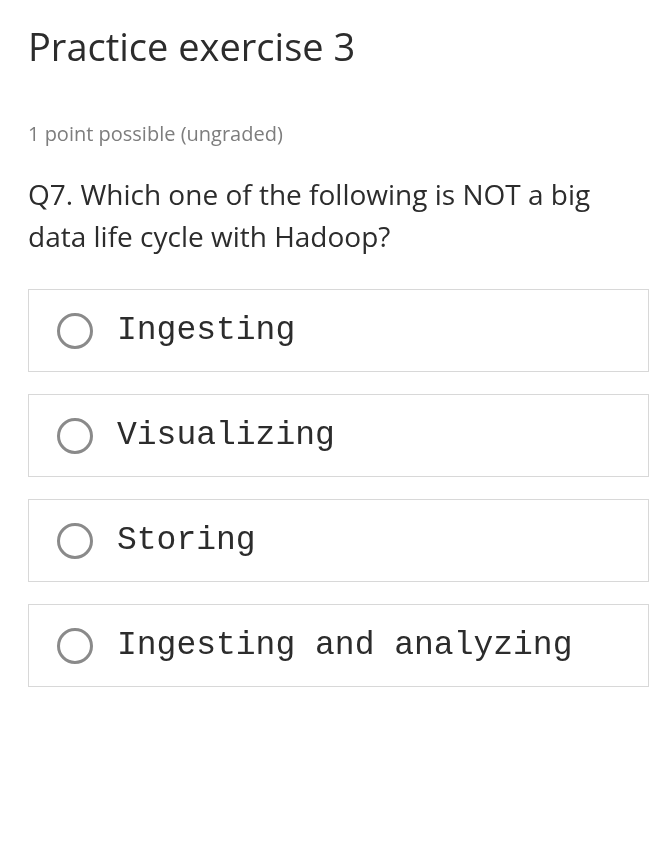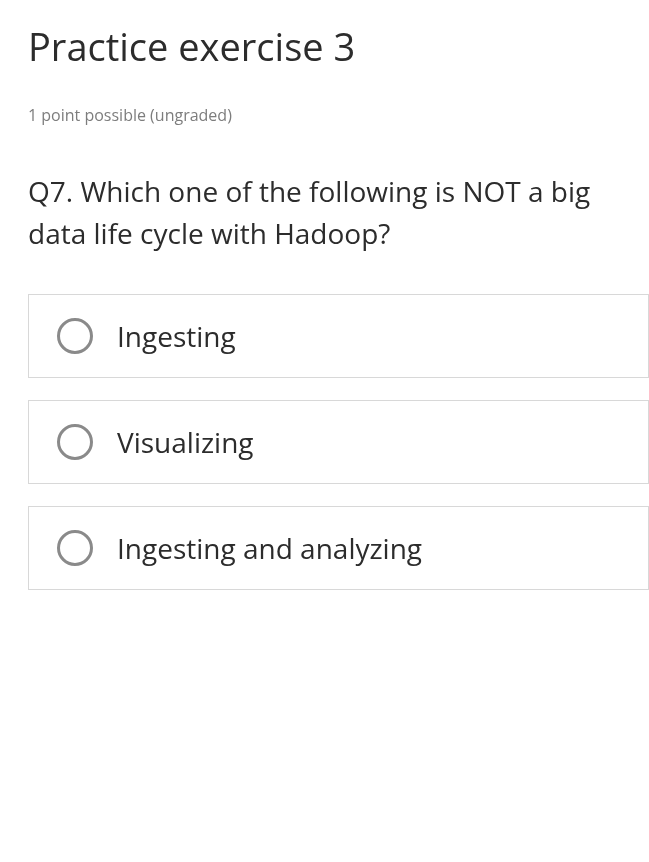--- a/index.html
+++ b/index.html
@@ -11,34 +11,34 @@
       font-family: 'Open Sans', -apple-system, BlinkMacSystemFont, 'Segoe UI', Roboto, sans-serif;
       background: #ffffff;
       padding: 20px 0 20px 28px;
       width: 649px;
       color: #2c2c2c;
     }
     .exercise-title {
       font-size: 38px;
       font-weight: 400;
       color: #2c2c2c;
-      margin-bottom: 32px;
+      margin-bottom: 48px;
     }
     .points-info {
-      font-size: 16px;
+      font-size: 20px;
       font-weight: 400;
       color: #7d7d7d;
-      margin-bottom: 44px;
+      margin-bottom: 26px;
     }
     .question-text {
       font-size: 28px;
       font-weight: 400;
       color: #2c2c2c;
       line-height: 1.5;
-      margin-bottom: 40px;
+      margin-bottom: 32px;
     }
     .options-container {
       display: flex;
       flex-direction: column;
       gap: 22px;
     }
     .option {
       display: flex;
       align-items: center;
       border: 1px solid #d8d8d8;
@@ -48,23 +48,24 @@
     }
     .radio-circle {
       width: 36px;
       height: 36px;
       border: 3px solid #8a8a8a;
       border-radius: 50%;
       margin-right: 24px;
       flex-shrink: 0;
     }
     .option-label {
-      font-size: 28px;
+      font-size: 33px;
       font-weight: 400;
       color: #2c2c2c;
+      font-family: Liberation Mono, monospace;
     }
   </style>
 </head>
 <body>
 
 <h1 class="exercise-title">Practice exercise 3</h1>
 
 <p class="points-info">1 point possible (ungraded)</p>
 
 <p class="question-text">Q7. Which one of the following is NOT a big data life cycle with Hadoop?</p>
@@ -73,15 +74,19 @@
   <label class="option">
     <span class="radio-circle"></span>
     <span class="option-label">Ingesting</span>
   </label>
   <label class="option">
     <span class="radio-circle"></span>
     <span class="option-label">Visualizing</span>
   </label>
   <label class="option">
     <span class="radio-circle"></span>
+    <span class="option-label">Storing</span>
+  </label>
+  <label class="option">
+    <span class="radio-circle"></span>
     <span class="option-label">Ingesting and analyzing</span>
   </label>
 </div>
 
 </body></html>

